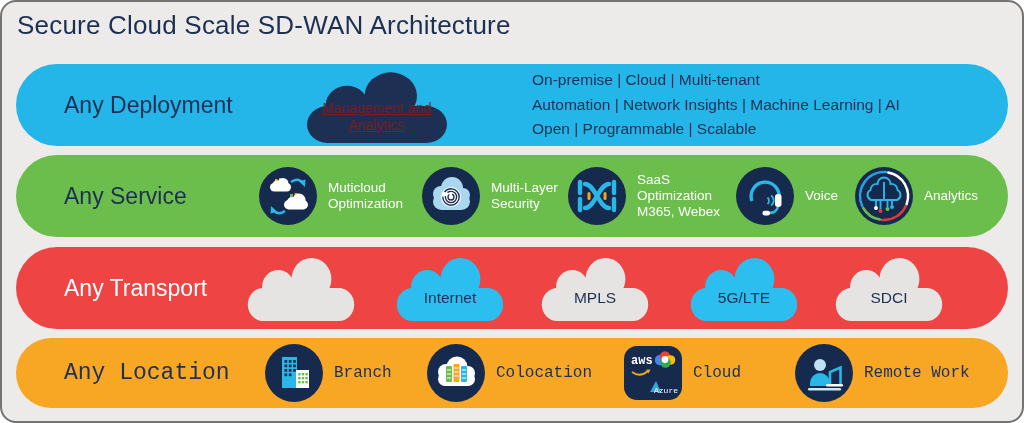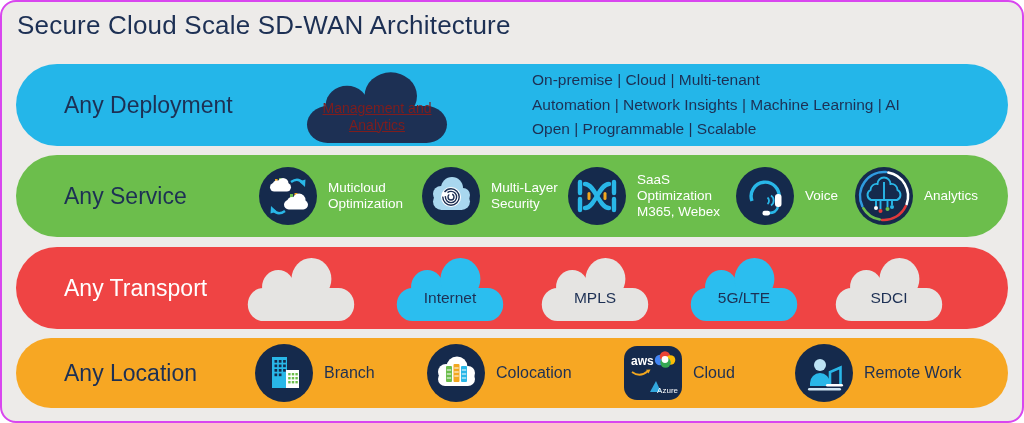--- a/index.html
+++ b/index.html
@@ -1,24 +1,24 @@
 <!DOCTYPE html>
 <html><head>
 <meta charset="utf-8">
 <style>
   html,body { margin:0; padding:0; background:#ffffff; font-family:"Liberation Sans",sans-serif; }
-  .frame { position:relative; width:1024px; height:423px; background:#EDEBE9; border:2px solid #d946ef;
+  .frame { position:relative; width:1024px; height:423px; background:#EDEBE9; border:2px solid #737373;
            border-radius:16px; box-sizing:border-box; overflow:hidden; }
   .title { position:absolute; left:15px; top:8px; font-size:26px; color:#1D3054; letter-spacing:.2px; }
 
   .band { position:absolute; left:14px; width:992px; border-radius:41px; }
   #band-deployment { top:62px;  height:82px; background:#24B6E9; }
   #band-service    { top:153px; height:82px; background:#6CBE4C; }
   #band-transport  { top:245px; height:82px; background:#ef4444; }
-  #band-location   { top:336px; height:70px; background:#F7A723; border-radius:39px; }
+  #band-location   { top:336px; height:70px; background:#F7A723; border-radius:39px;font-family:Liberation Mono, monospace; }
 
   .band-label { position:absolute; left:48px; top:0; bottom:0; display:flex; align-items:center;
                 font-size:23px; color:#1D3054; white-space:nowrap; }
   #band-transport .band-label { color:#ffffff; }
 
   
   .mgmt-cloud { position:absolute; left:286px; top:5px; width:150px; height:74px; }
   .mgmt-cloud svg { position:absolute; left:0; top:0; width:100%; height:100%; }
   .mgmt-label { position:absolute; left:0; right:0; top:31px; text-align:center;
                 font-size:14px; line-height:16.5px; color:#7f1d1d;text-decoration:underline; }
@@ -229,21 +229,21 @@
             <rect x="4" y="33" width="112" height="33" rx="16.5"></rect>
           </g>
       </svg>
       <div class="lbl">SDCI</div>
     </div>
   </div>
 
   <div class="band" id="band-location">
     <div class="band-label">Any Location</div>
 
-    <div class="grp" style="left:239px">
+    <div class="grp" style="left:249px">
       <svg class="icon" width="58" height="58" viewBox="0 0 58 58">
         <circle cx="29" cy="29" r="29" fill="#152A4C"></circle>
         <rect x="17" y="13" width="15" height="31" fill="#29B7E8"></rect>
         <g fill="#152A4C">
           <rect x="19.5" y="16" width="2.7" height="2.7"></rect>
             <rect x="23.8" y="16" width="2.7" height="2.7"></rect>
             <rect x="28.1" y="16" width="2.7" height="2.7"></rect>
           <rect x="19.5" y="20.5" width="2.7" height="2.7"></rect>
             <rect x="23.8" y="20.5" width="2.7" height="2.7"></rect>
             <rect x="28.1" y="20.5" width="2.7" height="2.7"></rect>

